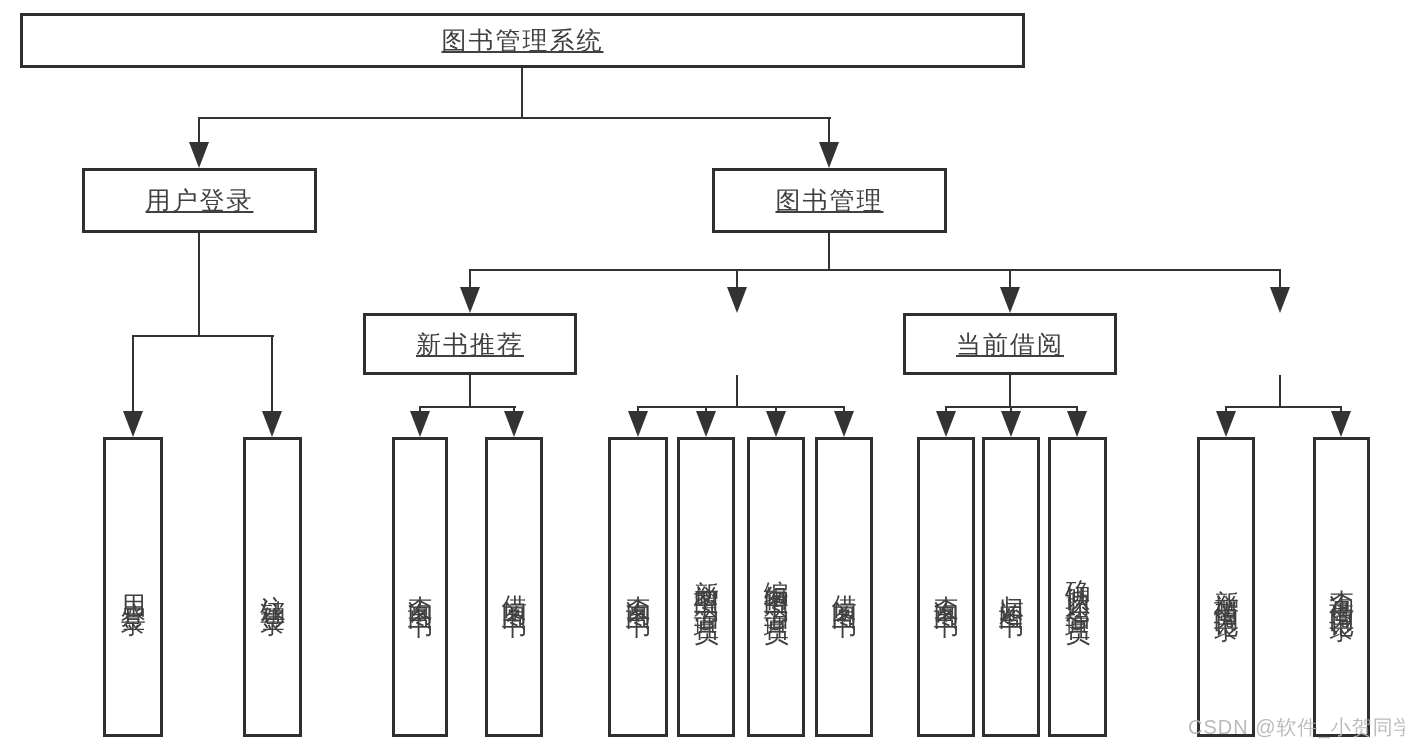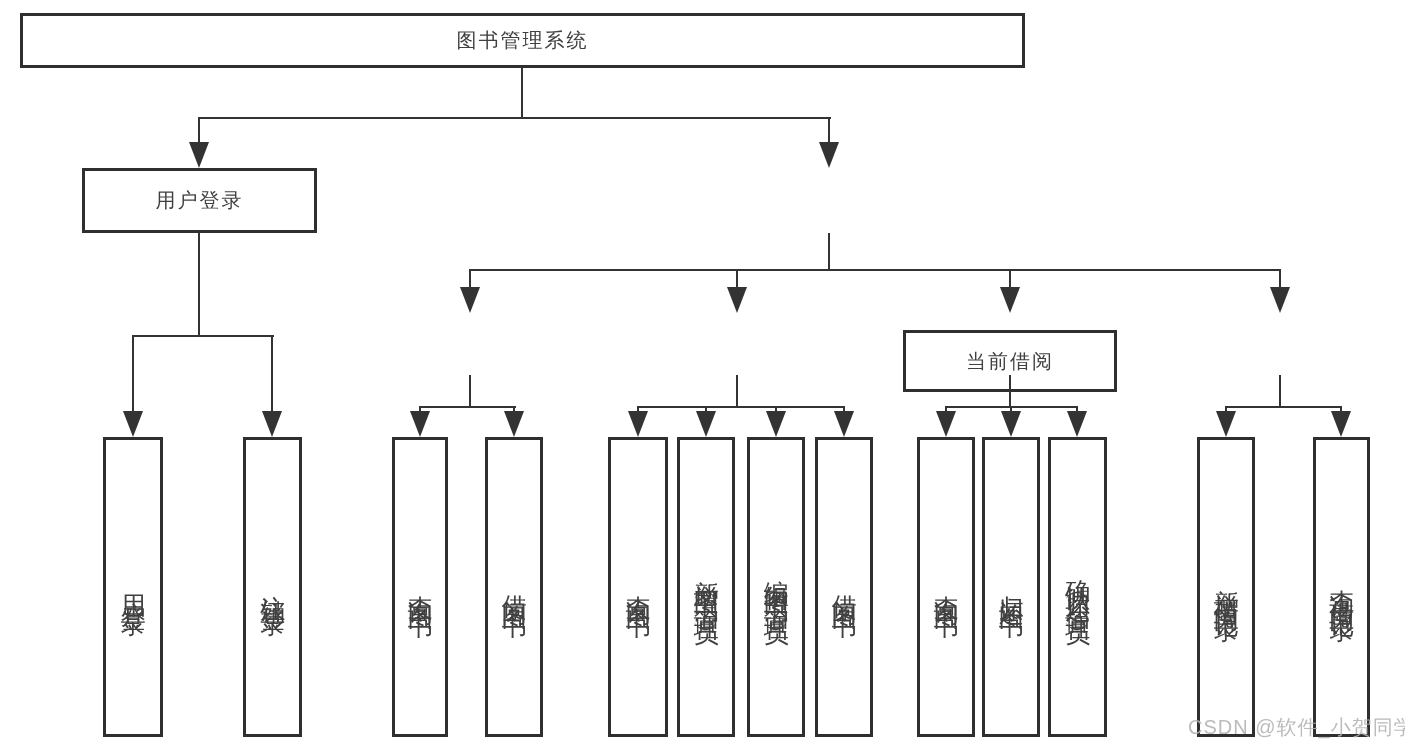--- a/index.html
+++ b/index.html
@@ -6,21 +6,21 @@
   .canvas {
     position:relative; width:1405px; height:747px; background:var(--background,#fff);
     font-family:"Liberation Sans", sans-serif; overflow:hidden;
   }
   .box {
     position:absolute; box-sizing:border-box;
     border:3px solid var(--border,#2f2f2f); background:#fff;
     display:flex; align-items:center; justify-content:center;
   }
   .label {
-    font-size:20px; color:var(--text,#404040); white-space:nowrap; letter-spacing:2px;
+    font-size:25px; color:var(--text,#404040); white-space:nowrap; letter-spacing:2px;text-decoration:underline;
   }
   .vtext {
     writing-mode:vertical-rl; text-orientation:mixed;
     font-size:25px; letter-spacing:6px; line-height:1.1; color:var(--text,#404040);
   }
   .hline, .vline { position:absolute; background:var(--line,#333); }
   .hline { height:2px; }
   .vline { width:2px; }
   .arrow {
     position:absolute; width:0; height:0;
@@ -38,22 +38,28 @@
 
 <div class="canvas">
 
   <div class="box" style="left:20px;top:13px;width:1005px;height:55px">
     <span class="label">图书管理系统</span>
   </div>
 
   <div class="box" style="left:82px;top:168px;width:235px;height:65px">
     <span class="label">用户登录</span>
   </div>
+  <div class="box" style="left:712px;top:168px;width:235px;height:65px">
+    <span class="label">图书管理</span>
+  </div>
 
-  <div class="box" style="left:903px;top:330px;width:214px;height:62px">
+  <div class="box" style="left:363px;top:313px;width:214px;height:62px">
+    <span class="label">新书推荐</span>
+  </div>
+  <div class="box" style="left:903px;top:313px;width:214px;height:62px">
     <span class="label">当前借阅</span>
   </div>
 
   <div class="box" style="left:103px;top:437px;width:60px;height:300px">
     <span class="vtext">用户登录</span>
   </div>
   <div class="box" style="left:243px;top:437px;width:59px;height:300px">
     <span class="vtext">注销登录</span>
   </div>
 

